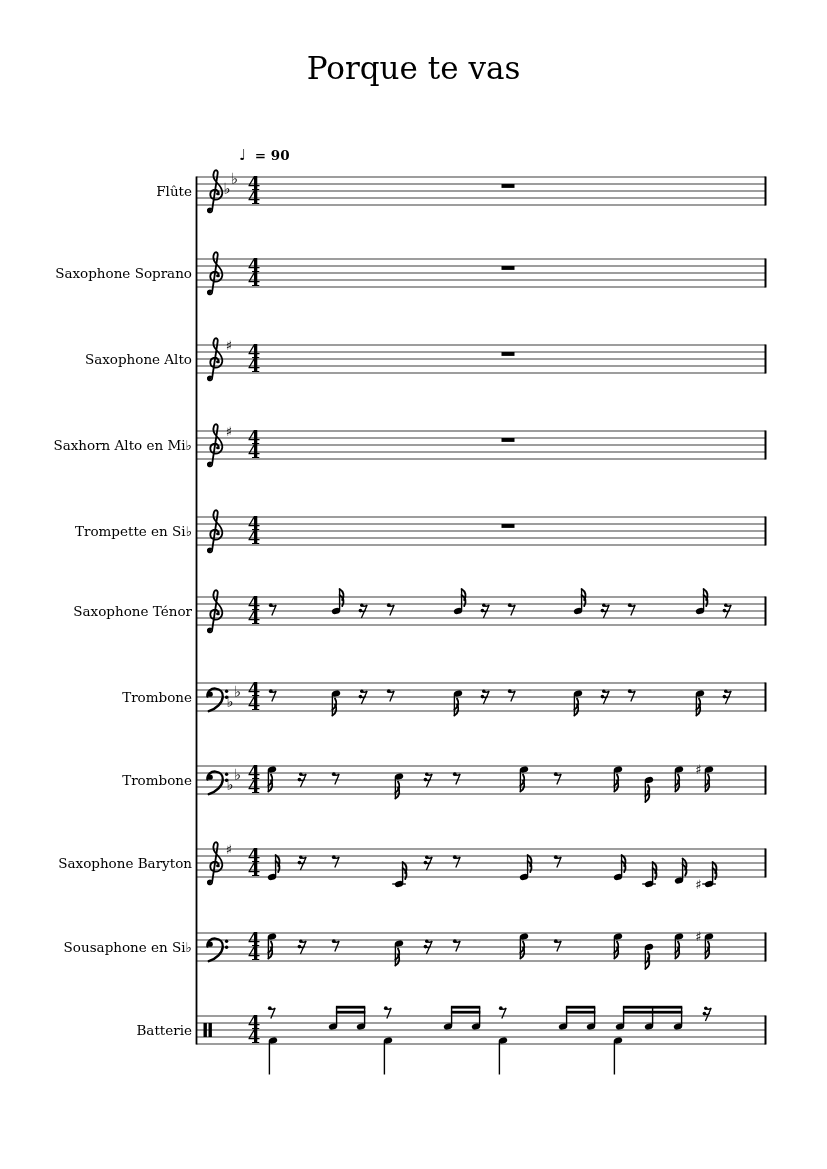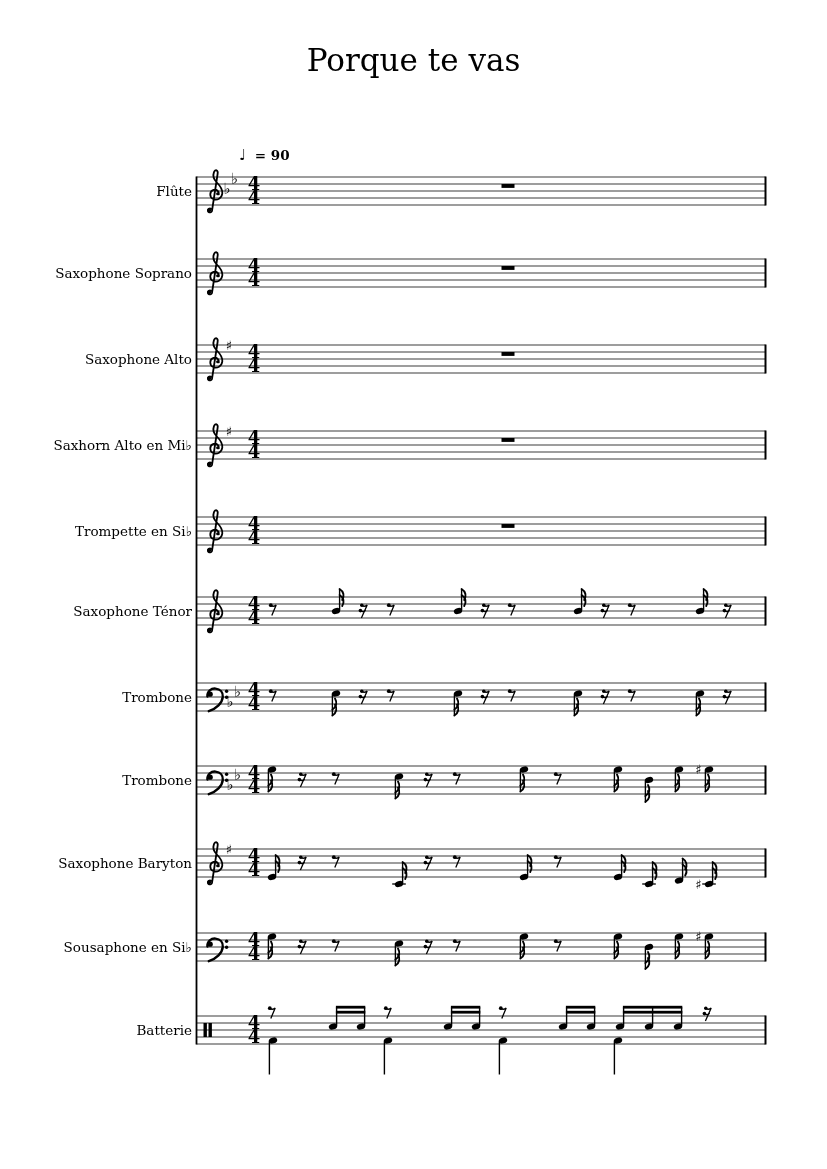--- a/index.html
+++ b/index.html
@@ -1,18 +1,18 @@
 <!DOCTYPE html>
 <html><head>
 <meta charset="utf-8">
 <style>
   html,body{margin:0;padding:0;background:#ffffff;}
   .page{position:relative;width:827px;height:1169px;background:#ffffff;overflow:hidden;
         font-family:"DejaVu Serif", serif;}
-  .score-title{position:absolute;top:42px;left:0;width:827px;margin:0;text-align:center;
+  .score-title{position:absolute;top:50px;left:0;width:827px;margin:0;text-align:center;
         font-family:"DejaVu Serif", serif;font-size:31px;font-weight:400;color:#000;}
   svg text{user-select:none;}
 </style>
 </head>
 <body>
 
 <div class="page">
   <h1 class="score-title">Porque te vas</h1>
   <svg id="score-svg" width="827" height="1169" viewBox="0 0 827 1169" style="position:absolute;left:0;top:0;">
       <g>

